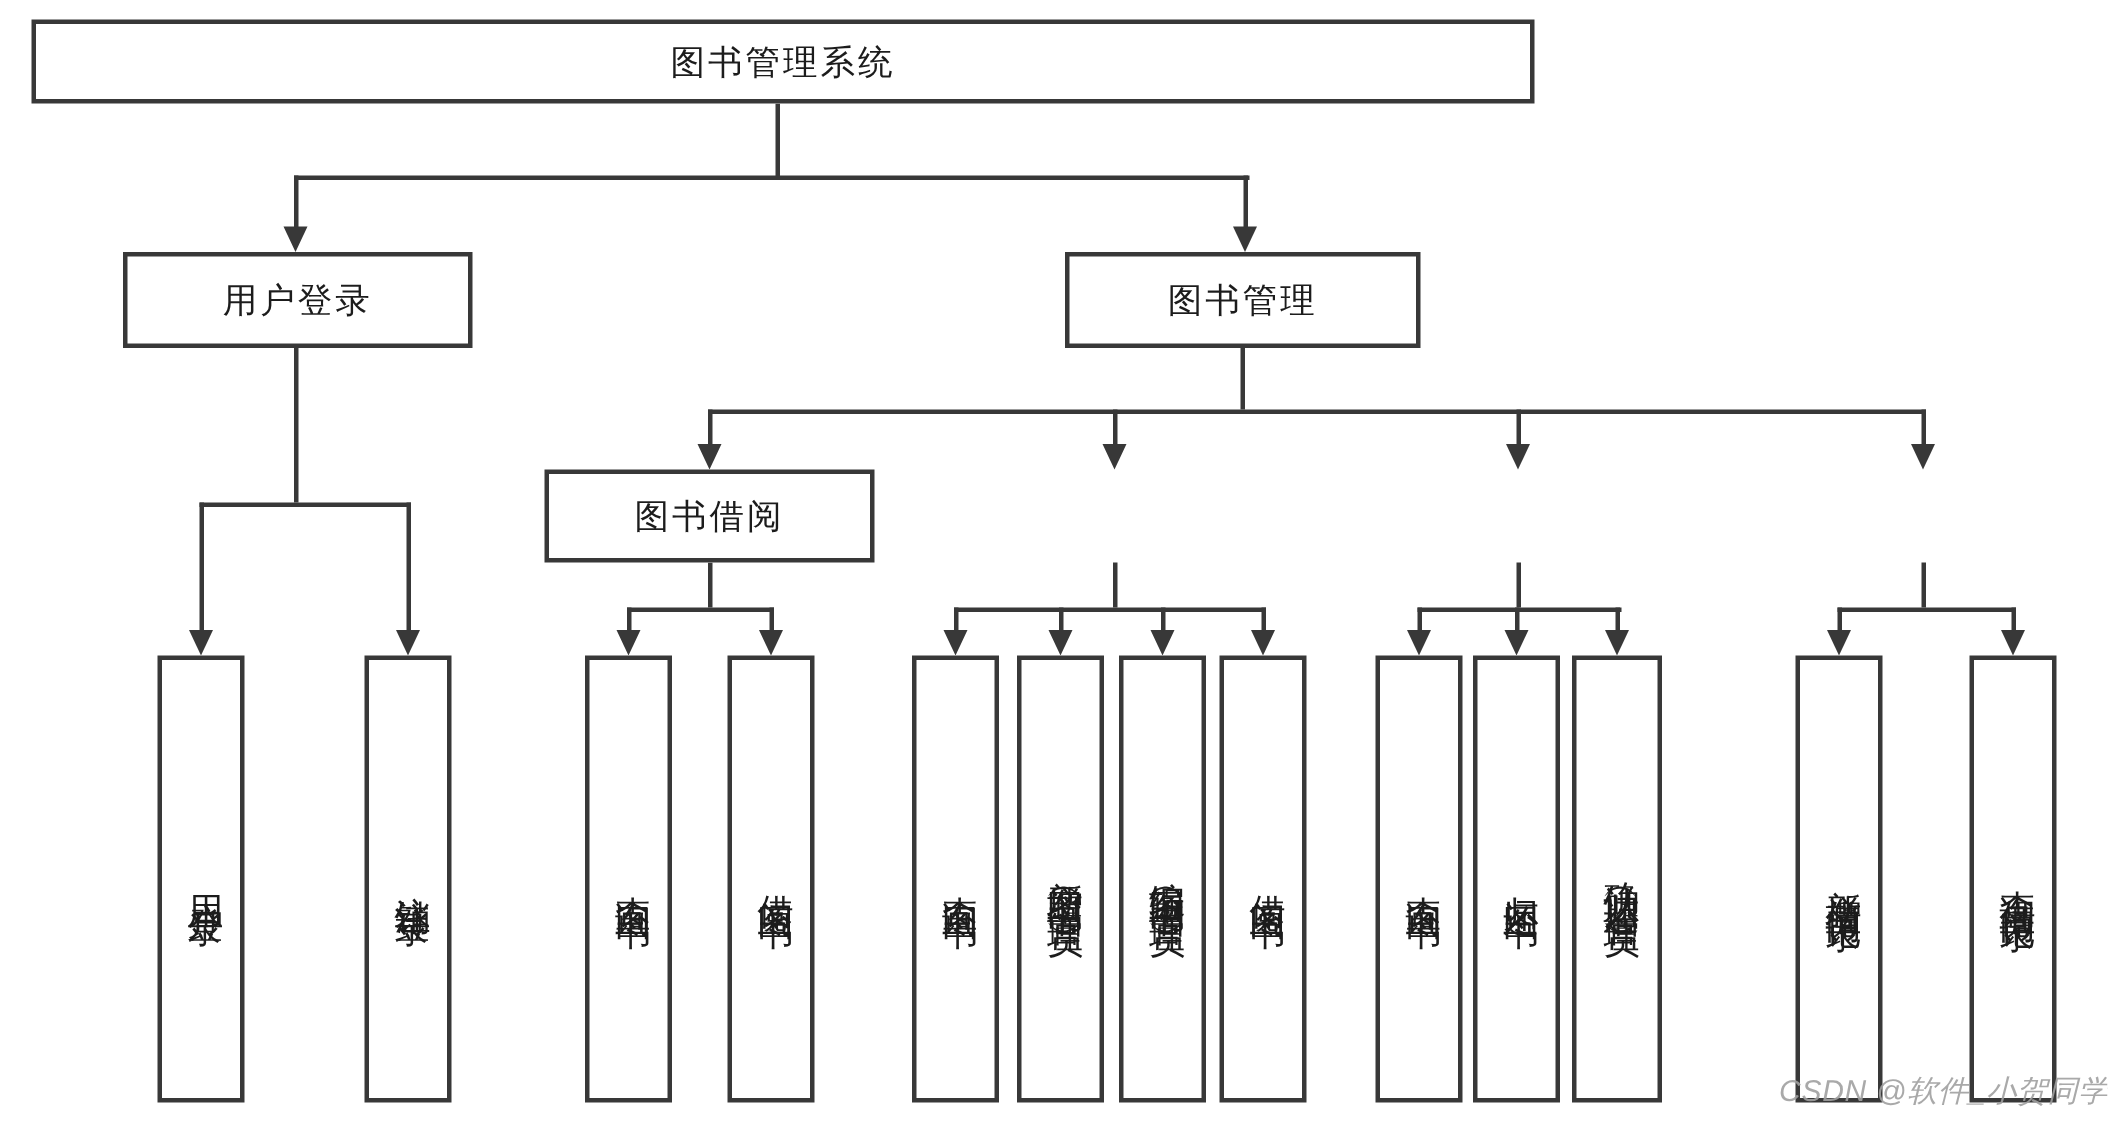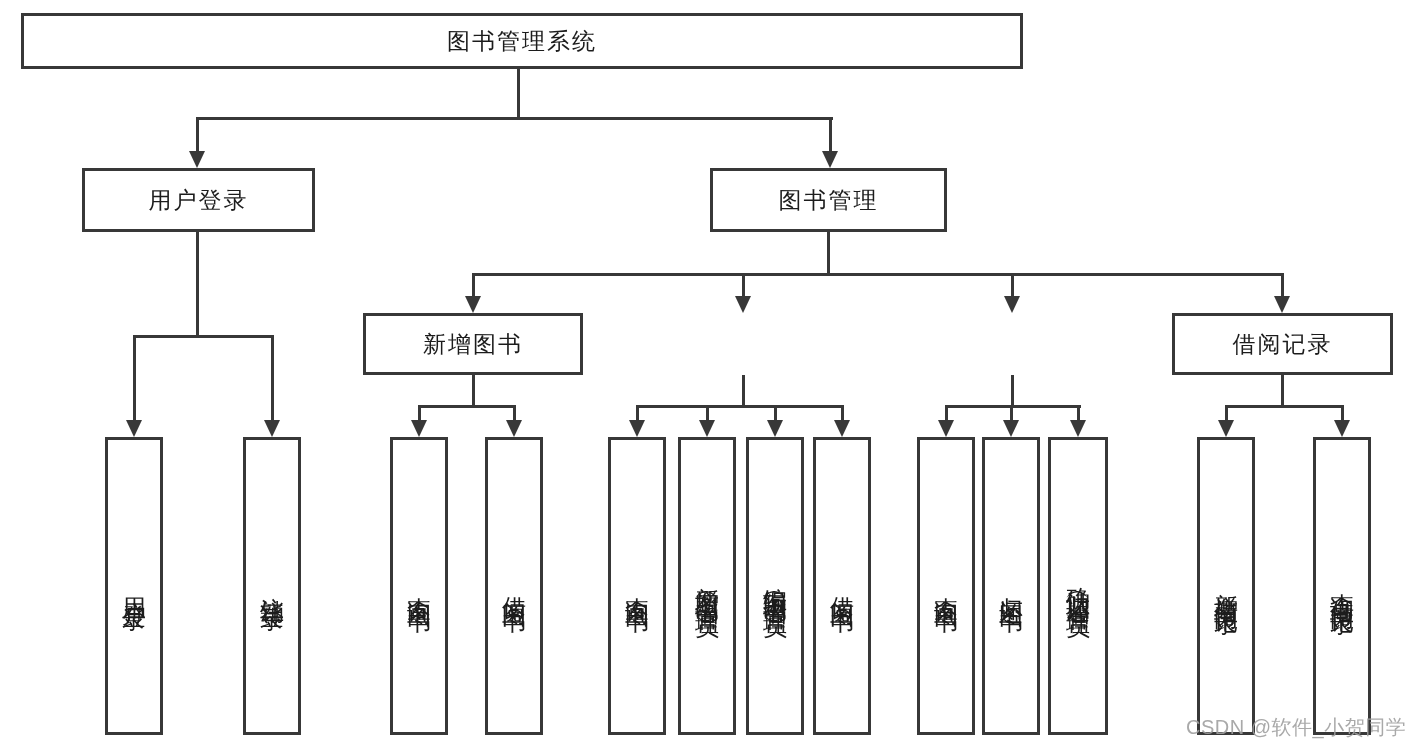--- a/index.html
+++ b/index.html
@@ -14,20 +14,21 @@
   .box {
     position: absolute;
     box-sizing: border-box;
     border: 3px solid #383838;
     background: #ffffff;
     color: #1c1c1c;
     display: flex;
     align-items: center;
     justify-content: center;
     z-index: 2;
+    font-family: Liberation Mono, monospace;
   }
   .hbox {
     font-size: 23px;
     letter-spacing: 2px;
   }
   .vbox {
     writing-mode: vertical-rl;
     text-orientation: mixed;
     font-size: 24px;
     letter-spacing: 4px;
@@ -49,20 +50,21 @@
   }
   .watermark {
     position: absolute;
     left: 1186px;
     top: 714px;
     font-size: 20px;
     color: rgba(160,160,160,0.9);
     letter-spacing: 0.5px;
     white-space: nowrap;
     z-index: 3;
+    font-style: italic;
   }
 </style>
 </head>
 <body>
 
 <div id="stage">
 
   <div class="box hbox" style="left:21px; top:13px; width:1002px; height:56px;">图书管理系统</div>
 
   <div class="line" style="left:517px; top:69px; width:3px; height:50px;"></div>
@@ -86,22 +88,21 @@
   <div class="line" style="left:472px; top:273px; width:812px; height:3px;"></div>
   <div class="line" style="left:472px; top:273px; width:3px; height:25px;"></div>
   <div class="arrowhead" style="left:465px; top:296px;"></div>
   <div class="line" style="left:742px; top:273px; width:3px; height:25px;"></div>
   <div class="arrowhead" style="left:735px; top:296px;"></div>
   <div class="line" style="left:1011px; top:273px; width:3px; height:25px;"></div>
   <div class="arrowhead" style="left:1004px; top:296px;"></div>
   <div class="line" style="left:1281px; top:273px; width:3px; height:25px;"></div>
   <div class="arrowhead" style="left:1274px; top:296px;"></div>
 
-  <div class="box hbox" style="left:363px; top:313px; width:220px; height:62px;">新增图书</div>
-  <div class="box hbox" style="left:1172px; top:313px; width:221px; height:62px;">借阅记录</div>
+  <div class="box hbox" style="left:363px; top:313px; width:220px; height:62px;">图书借阅</div>
 
   <div class="line" style="left:472px; top:375px; width:3px; height:30px;"></div>
   <div class="line" style="left:418px; top:405px; width:98px; height:3px;"></div>
   <div class="line" style="left:418px; top:405px; width:3px; height:16px;"></div>
   <div class="arrowhead" style="left:411px; top:420px;"></div>
   <div class="line" style="left:513px; top:405px; width:3px; height:16px;"></div>
   <div class="arrowhead" style="left:506px; top:420px;"></div>
 
   <div class="line" style="left:742px; top:375px; width:3px; height:30px;"></div>
   <div class="line" style="left:636px; top:405px; width:208px; height:3px;"></div>

